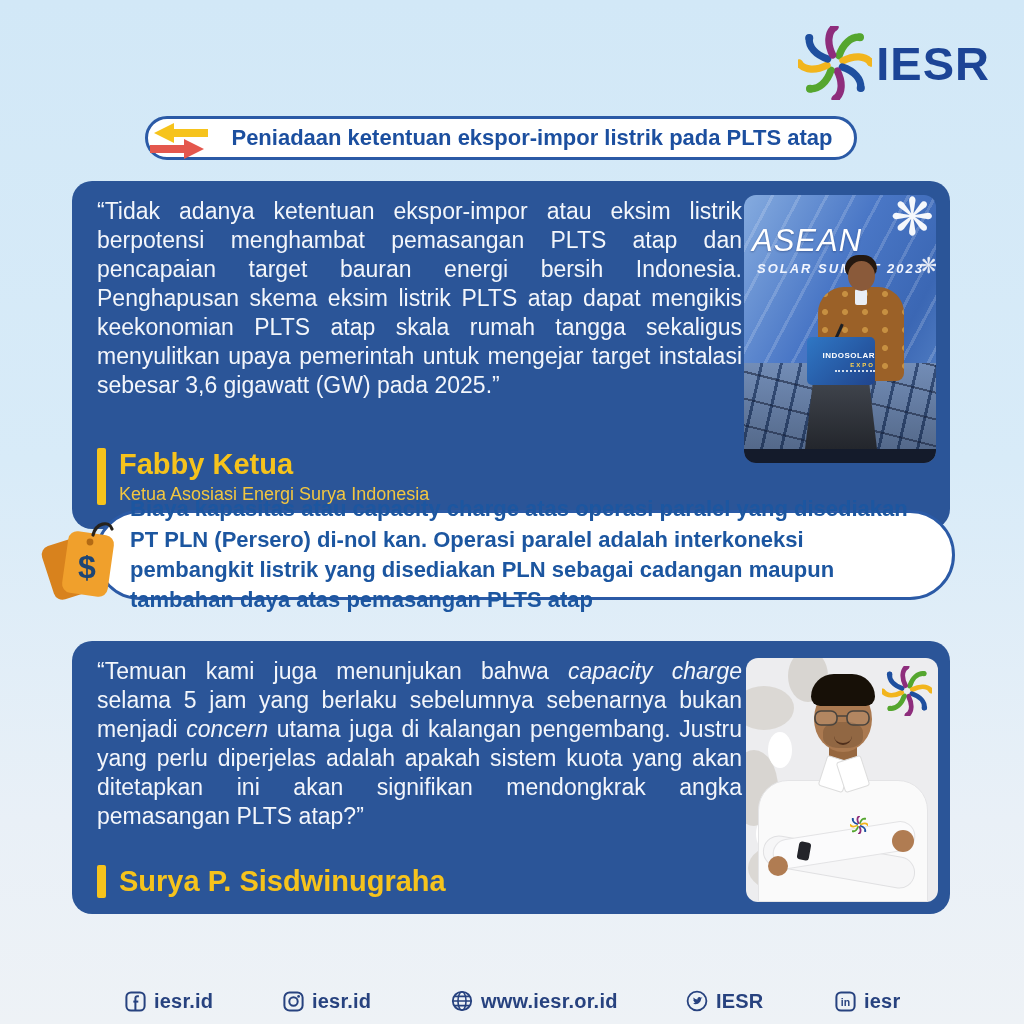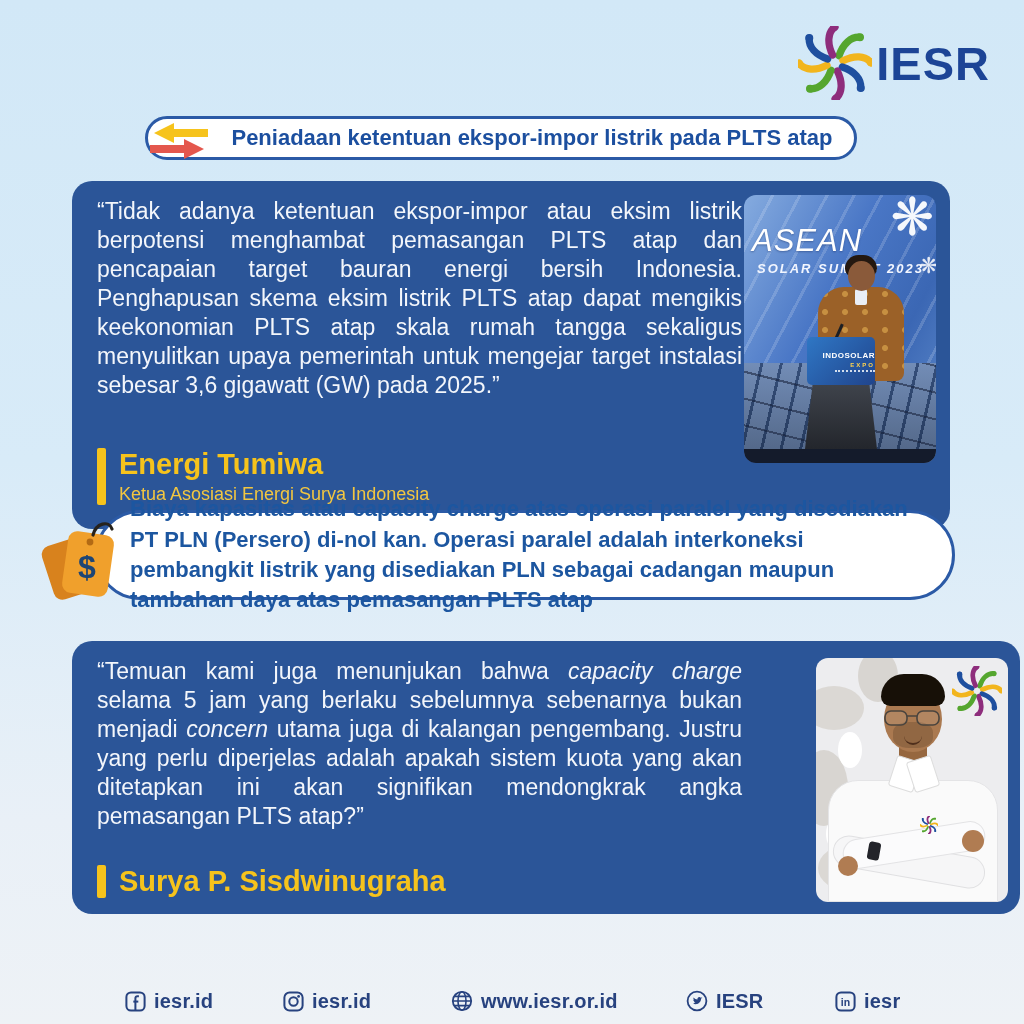--- a/index.html
+++ b/index.html
@@ -15,21 +15,21 @@
   
   .title-pill{left:145px;top:116px;width:712px;height:44px;background:#fff;
     border:3px solid #2b5aa6;border-radius:26px;box-sizing:border-box;
     display:flex;align-items:center;justify-content:center;padding-left:62px;}
   .title-pill span{font-size:22px;font-weight:bold;color:#1c4f9f;white-space:nowrap;}
   .arrows{left:146px;top:121px;z-index:3;}
 
   
   .card{background:#2b5598;border-radius:20px;}
   .card1{left:72px;top:181px;width:878px;height:348px;}
-  .card2{left:72px;top:641px;width:948px;height:273px;}
+  .card2{left:72px;top:641px;width:878px;height:273px;}
   .quote{position:absolute;left:25px;top:16px;width:645px;color:#f3f6fb;
     font-size:23px;line-height:1.26;text-align:justify;margin:0;}
   .quote i{font-style:italic;}
   .author{position:absolute;left:25px;display:flex;gap:13px;align-items:stretch;}
   .author .bar{width:9px;background:#f6c31c;border-radius:2px;}
   .author-name{font-size:29px;font-weight:800;color:#f6c31c;line-height:1.15;margin:0;}
   .author-title{font-size:18px;color:#f2c640;margin-top:3px;}
 
   
   .photo1{right:14px;top:14px;width:192px;height:268px;border-radius:12px;overflow:hidden;}
@@ -145,21 +145,21 @@
   </svg>
   <div class="abs title-pill">
     <span>Peniadaan ketentuan ekspor-impor listrik pada PLTS atap</span>
   </div>
 
   <section class="abs card card1">
     <p class="quote">“Tidak adanya ketentuan ekspor-impor atau eksim listrik berpotensi menghambat pemasangan PLTS atap dan pencapaian target bauran energi bersih Indonesia. Penghapusan skema eksim listrik PLTS atap dapat mengikis keekonomian PLTS atap skala rumah tangga sekaligus menyulitkan upaya pemerintah untuk mengejar target instalasi sebesar 3,6 gigawatt (GW) pada 2025.”</p>
     <div class="author" style="bottom:24px;">
       <div class="bar"></div>
       <div>
-        <h2 class="author-name">Energi Tumiwa</h2>
+        <h2 class="author-name">Fabby Ketua</h2>
         <div class="author-title">Ketua Asosiasi Energi Surya Indonesia</div>
       </div>
     </div>
     <div class="abs photo1">
       <div class="abs p1-bg"></div>
       <div class="abs p1-stripes"></div>
       <div class="abs p1-flake1">❋</div>
       <div class="abs p1-flake2">❋</div>
       <div class="abs p1-asean">ASEAN</div>
       <div class="abs p1-solar">SOLAR SUMMIT 2023</div>

